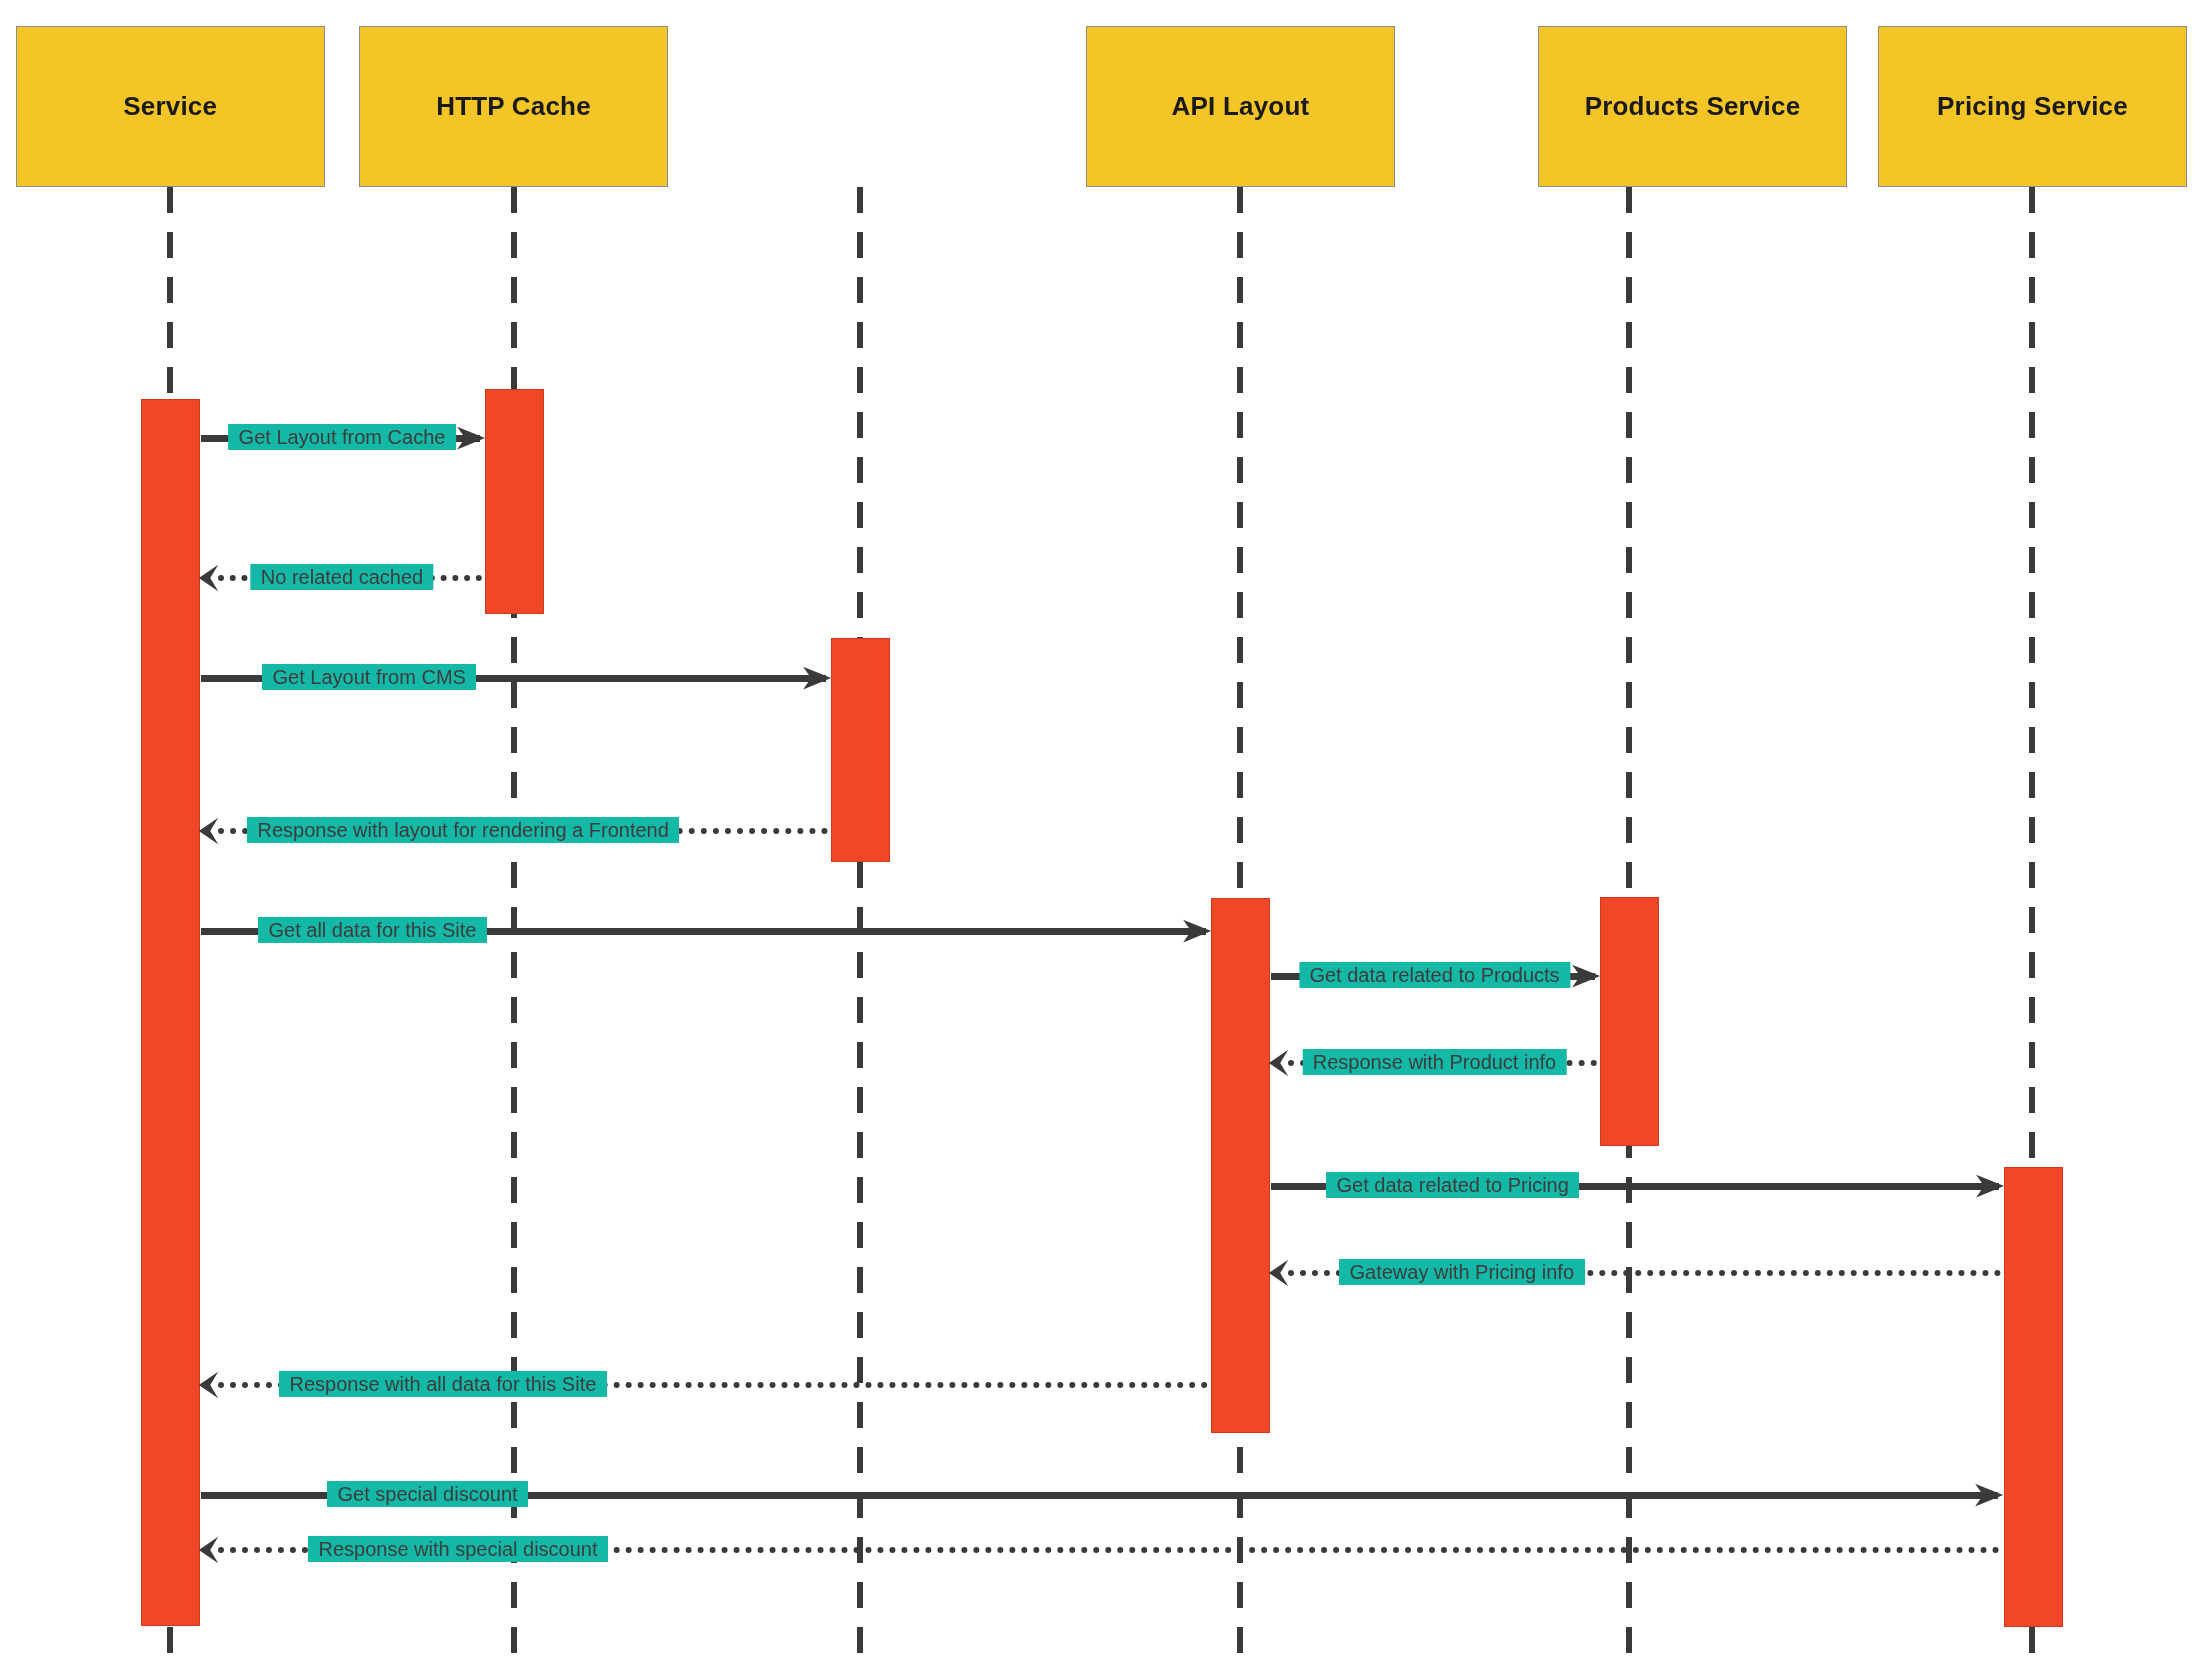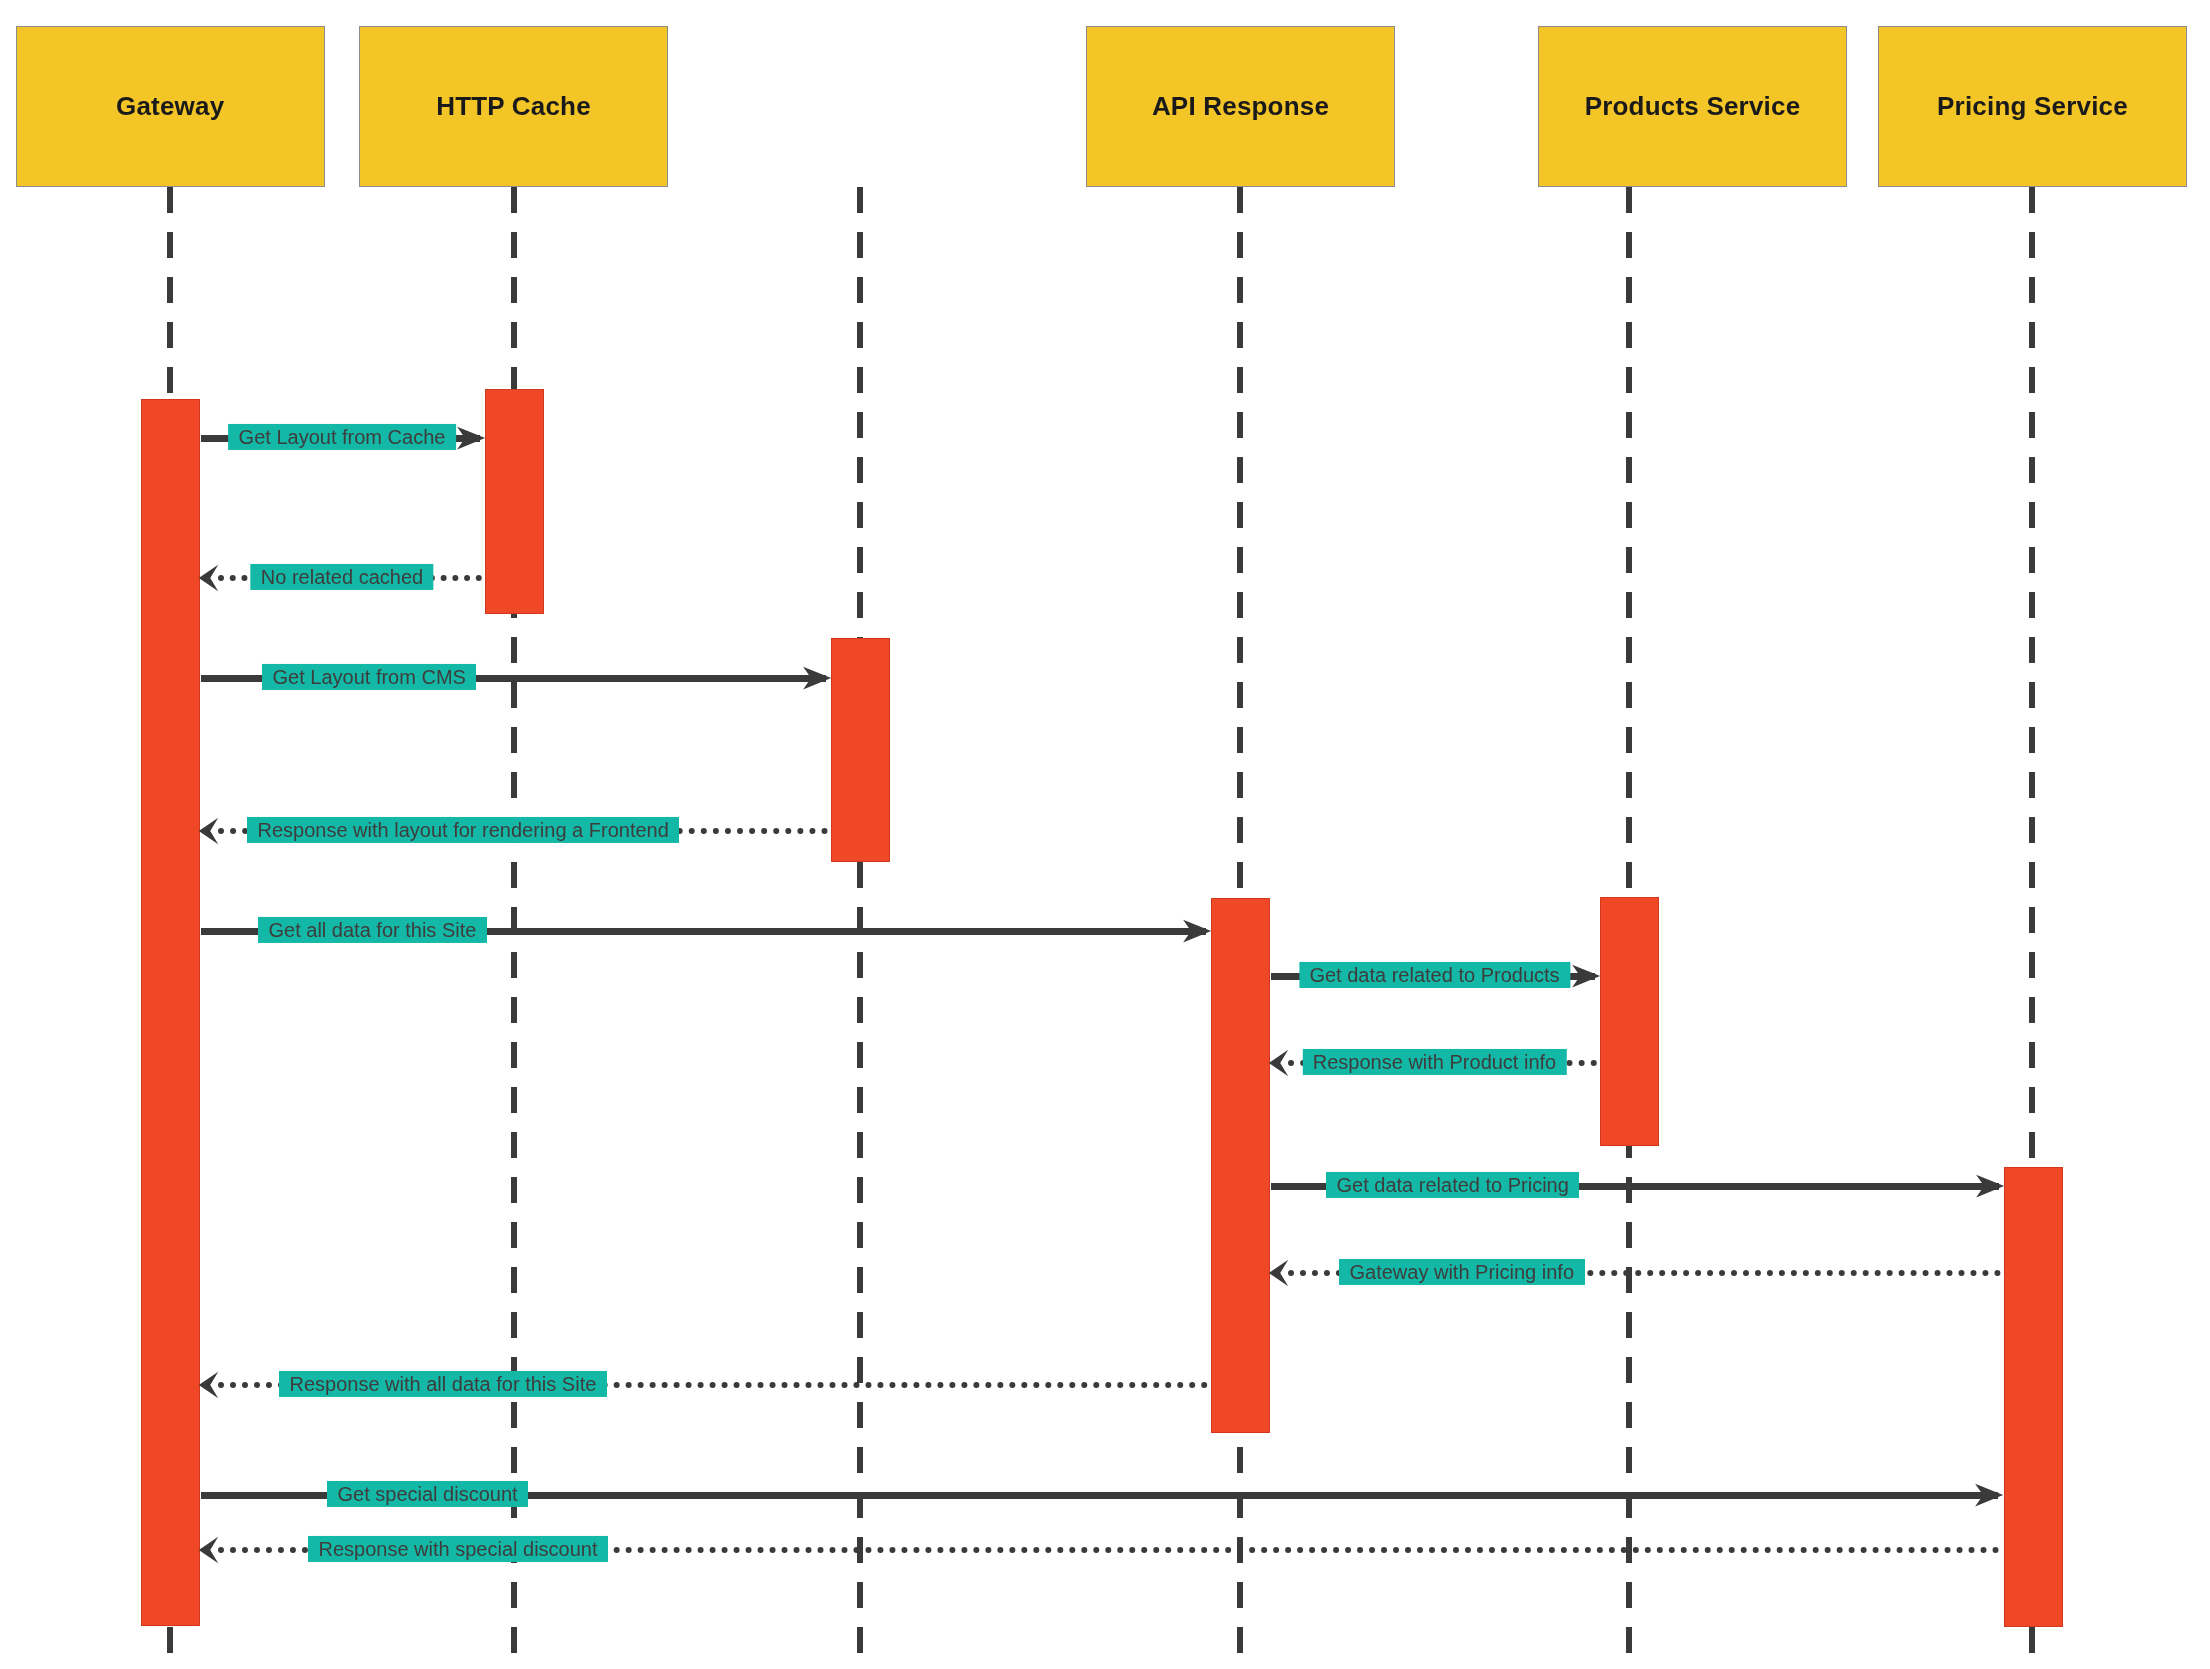--- a/index.html
+++ b/index.html
@@ -61,27 +61,27 @@
 <div class="diagram">
 
   <div class="lifeline" style="left:167px"></div>
   <div class="lifeline" style="left:511px"></div>
   <div class="lifeline" style="left:857px"></div>
   <div class="lifeline" style="left:1237px"></div>
   <div class="lifeline" style="left:1626px"></div>
   <div class="lifeline" style="left:2029px"></div>
 
   <div class="participant" style="left:15.7px">
-      <span>Gateway</span>
+      <span>Service</span>
     </div>
   <div class="participant" style="left:359px">
       <span>HTTP Cache</span>
     </div>
   <div class="participant" style="left:1086px">
-      <span>API Response</span>
+      <span>API Layout</span>
     </div>
   <div class="participant" style="left:1538px">
       <span>Products Service</span>
     </div>
   <div class="participant" style="left:1878px">
       <span>Pricing Service</span>
     </div>
 
   <div class="activation" style="left:141px;top:399px;height:1227px"></div>
   <div class="activation" style="left:485px;top:389px;height:225px"></div>

